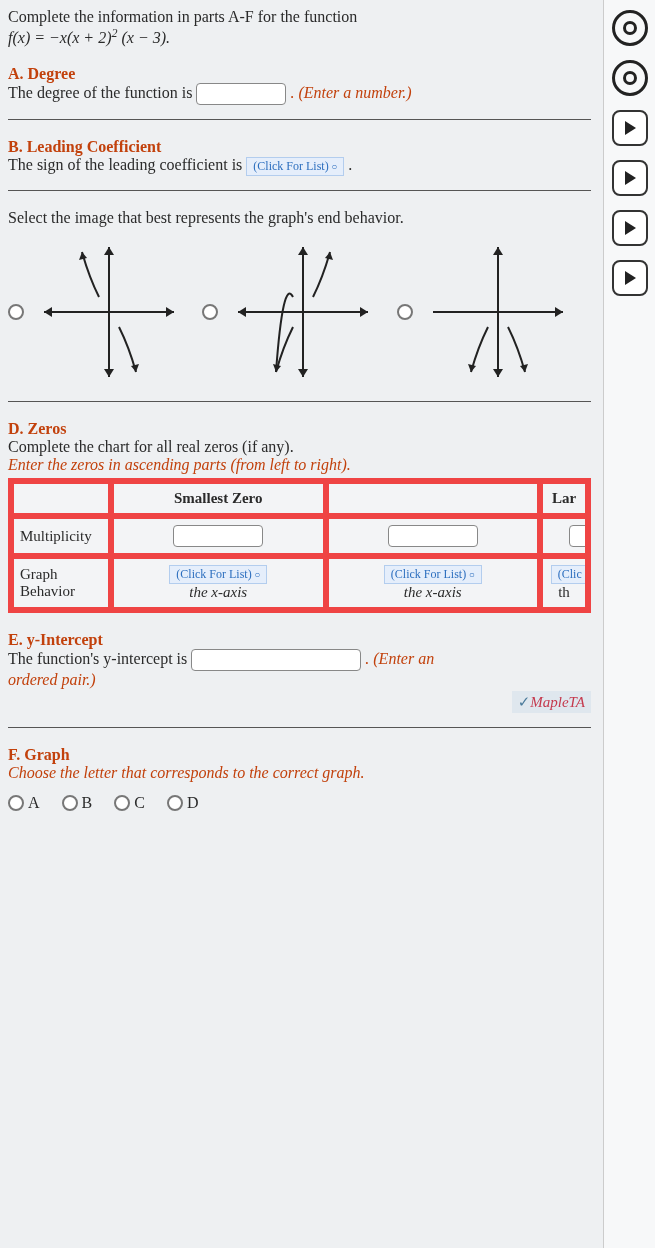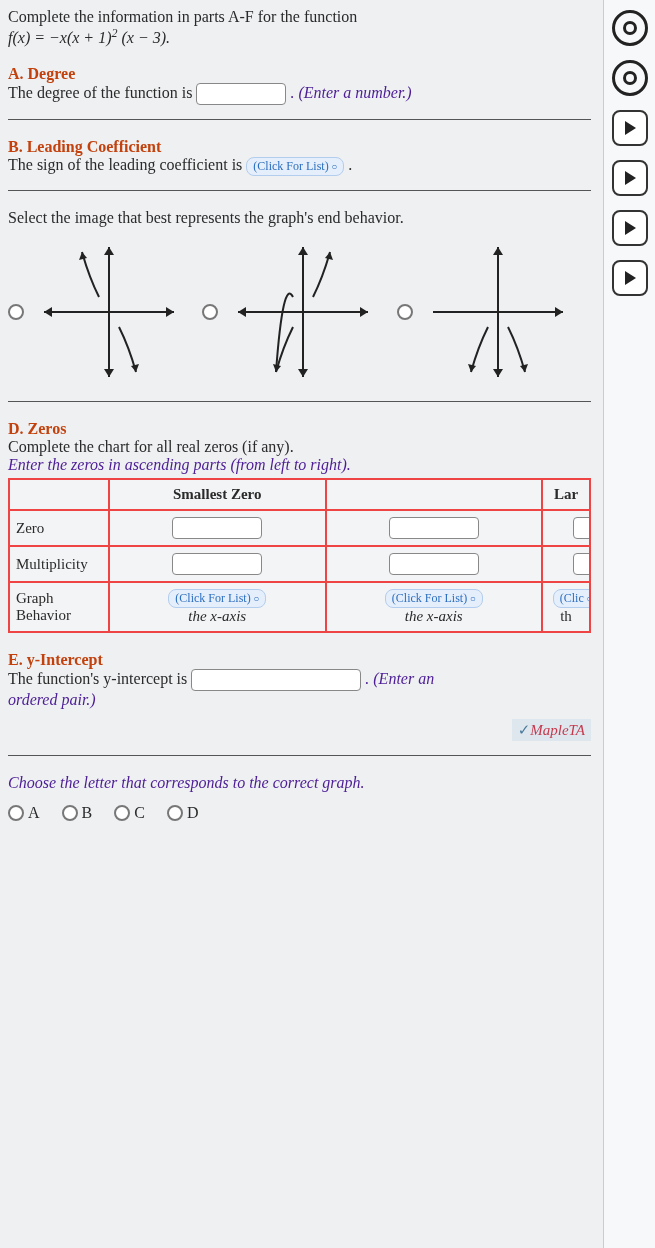--- a/index.html
+++ b/index.html
@@ -64,28 +64,28 @@
 .fn { font-style: italic; }
 .input-box {
   display: inline-block;
   min-width: 90px; height: 22px;
   border: 1.5px solid #888;
   border-radius: 4px;
   background: #fff;
   vertical-align: middle;
 }
 .input-med { min-width: 170px; }
-.italic-hint { font-style: italic; color: #4c1d95; }
+.italic-hint { font-style: italic; color: #c2410c; }
 .click-list {
   display: inline-block;
   font-size: 12px;
   color: #2d6fbf;
   background: #e5eefb;
   border: 1px solid #b3cdee;
-  border-radius: 8px;
+  border-radius: 0;
   padding: 1px 6px;
   vertical-align: middle;
 }
 .click-list:after { content: " \25CB"; font-size: 10px; color: #2d6fbf; }
 .radio {
   display: inline-block;
   width: 16px; height: 16px;
   border: 2px solid #777;
   border-radius: 50%;
   background: #fff;
@@ -96,21 +96,21 @@
 .graph-opt { display: flex; align-items: center; gap: 6px; flex: 1; }
 svg.axes { width: 150px; height: 150px; }
 table.zeros {
   width: 100%;
   border-collapse: collapse;
   font-size: 15px;
   margin-top: 4px;
   table-layout: fixed;
 }
 table.zeros th, table.zeros td {
-  border: 2px solid #ef4444;
+  border: 6px solid #ef4444;
   padding: 6px 6px;
   vertical-align: middle;
   text-align: center;
   background: #f3f4f6;
 }
 table.zeros th:first-child, table.zeros td:first-child {
   text-align: left;
   width: 100px;
 }
 table.zeros th:nth-child(4), table.zeros td:nth-child(4) { width: 48px; }
@@ -128,21 +128,21 @@
 .super { vertical-align: super; font-size: 0.75em; }
 </style>
 </head>
 <body>
 
 <div class="main">
 
   <div>
     <span>Complete the information in parts A-F for the function</span><br>
     <span class="fn">
-      <span>f(x) = −x(x + 1)</span><span class="super">2</span><span> (x − 3).</span>
+      <span>f(x) = −x(x + 2)</span><span class="super">2</span><span> (x − 3).</span>
     </span>
   </div>
 
   <div class="section">
     <div class="hdr">A. Degree</div>
     <div>
       <span>The degree of the function is </span>
       <span class="input-box"></span>
       <span class="italic-hint">. (Enter a number.)</span>
     </div>
@@ -217,26 +217,20 @@
     <div class="italic-hint">Enter the zeros in ascending parts (from left to right).</div>
     <table class="zeros">
       <tbody>
           <tr>
         <th></th>
         <th>Smallest Zero</th>
         <th></th>
         <th>Lar</th>
       </tr>
       <tr>
-        <td>Zero</td>
-        <td><span class="input-box"></span></td>
-        <td><span class="input-box"></span></td>
-        <td style="text-align:right;overflow:hidden"><span class="input-box" style="min-width:20px;margin-right:-10px"></span></td>
-      </tr>
-      <tr>
         <td>Multiplicity</td>
         <td><span class="input-box"></span></td>
         <td><span class="input-box"></span></td>
         <td style="text-align:right;overflow:hidden"><span class="input-box" style="min-width:20px;margin-right:-10px"></span></td>
       </tr>
       <tr>
         <td>Graph Behavior</td>
         <td>
           <span class="click-list">(Click For List)</span><br>
           <span style="font-style:italic">the x-axis</span>
@@ -255,30 +249,31 @@
   </div>
 
   <div class="section">
     <div class="hdr">E. y-Intercept</div>
     <div>
       <span>The function's y-intercept is </span>
       <span class="input-box input-med"></span>
       <span class="italic-hint"> . (Enter an</span>
     </div>
     <div class="italic-hint">ordered pair.)</div>
-    <div style="margin-top:10px">
+    <div style="margin-top:2px">
       <span class="maple">
         <span class="check">✓</span><span>MapleTA</span>
       </span>
       <div style="clear:both"></div>
     </div>
   </div>
   <hr class="hr">
 
   <div class="section">
+    <div class="hdr">F. Graph</div>
     <div class="italic-hint">Choose the letter that corresponds to the correct graph.</div>
     <div class="letter-row">
       <span class="letter-opt">
           <span class="radio"></span>
           <span>A</span>
         </span>
       <span class="letter-opt">
           <span class="radio"></span>
           <span>B</span>
         </span>

